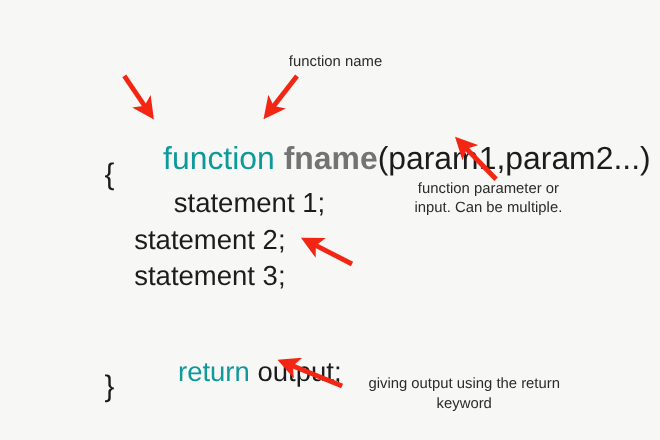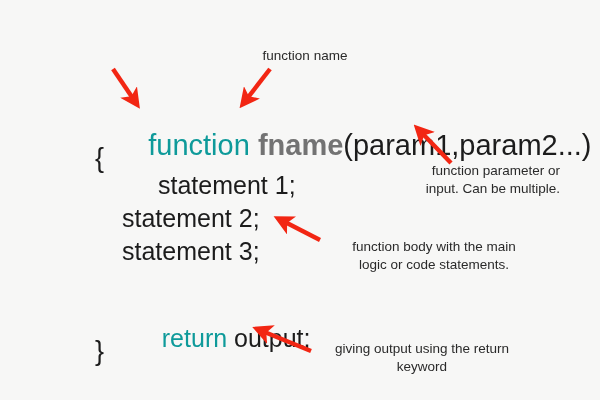--- a/index.html
+++ b/index.html
@@ -71,25 +71,23 @@
 
   <div class="code-line" style="left:122px; top:301px; font-size:25px;">
     <span class="kw">return</span><span> </span><span>output;</span>
   </div>
 
   <div class="code-line" style="left:95px; top:338px; font-size:27px;">}</div>
 
 
   <div class="annot" style="left:235px; top:47px; width:140px; text-align:center;">function name</div>
 
-  <div class="annot" style="left:368px; top:162px; width:192px;text-align:right;">function parameter or
+  <div class="annot" style="left:348px; top:162px; width:192px;">function parameter or
 input. Can be multiple.</div>
 
-  <div class="annot" style="left:326px; top:238px; width:216px;">function body with the main
-logic or code statements.</div>
 
   <div class="annot" style="left:306px; top:340px; width:232px;text-align:center;">giving output using the return
 keyword</div>
 
   <svg class="arrow-layer" viewBox="0 0 600 400" width="600" height="400">
     <defs>
       <marker id="ah" markerWidth="4.6" markerHeight="4.6" refX="2.2" refY="2.3" orient="auto" markerUnits="strokeWidth">
         <path d="M0,0 L4.6,2.3 L0,4.6 L1.15,2.3 Z" fill="#f22613"></path>
       </marker>
     </defs>

